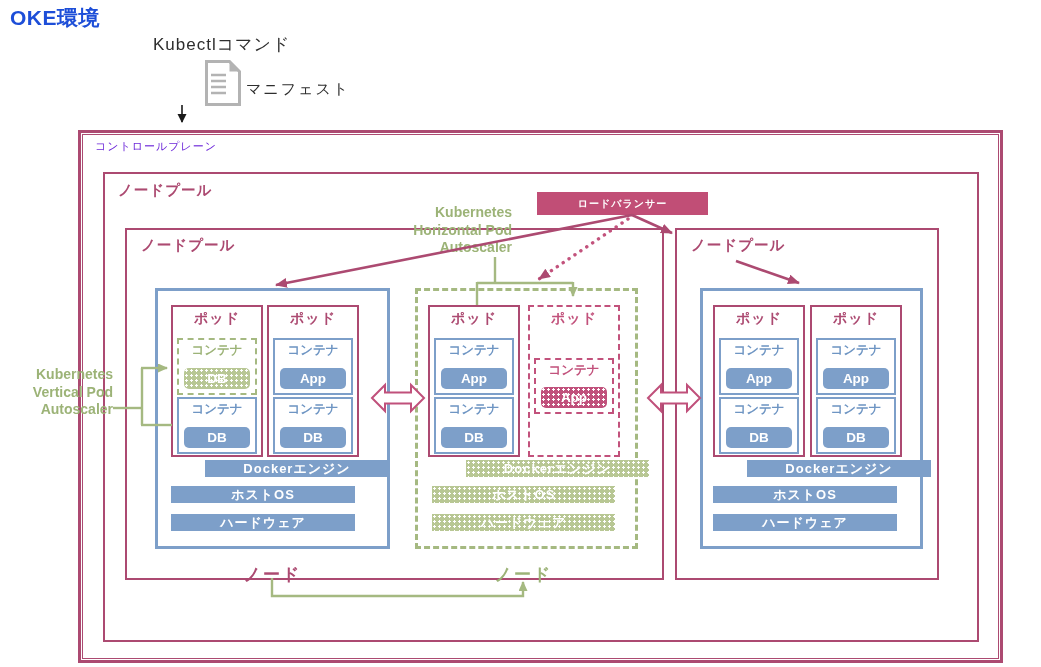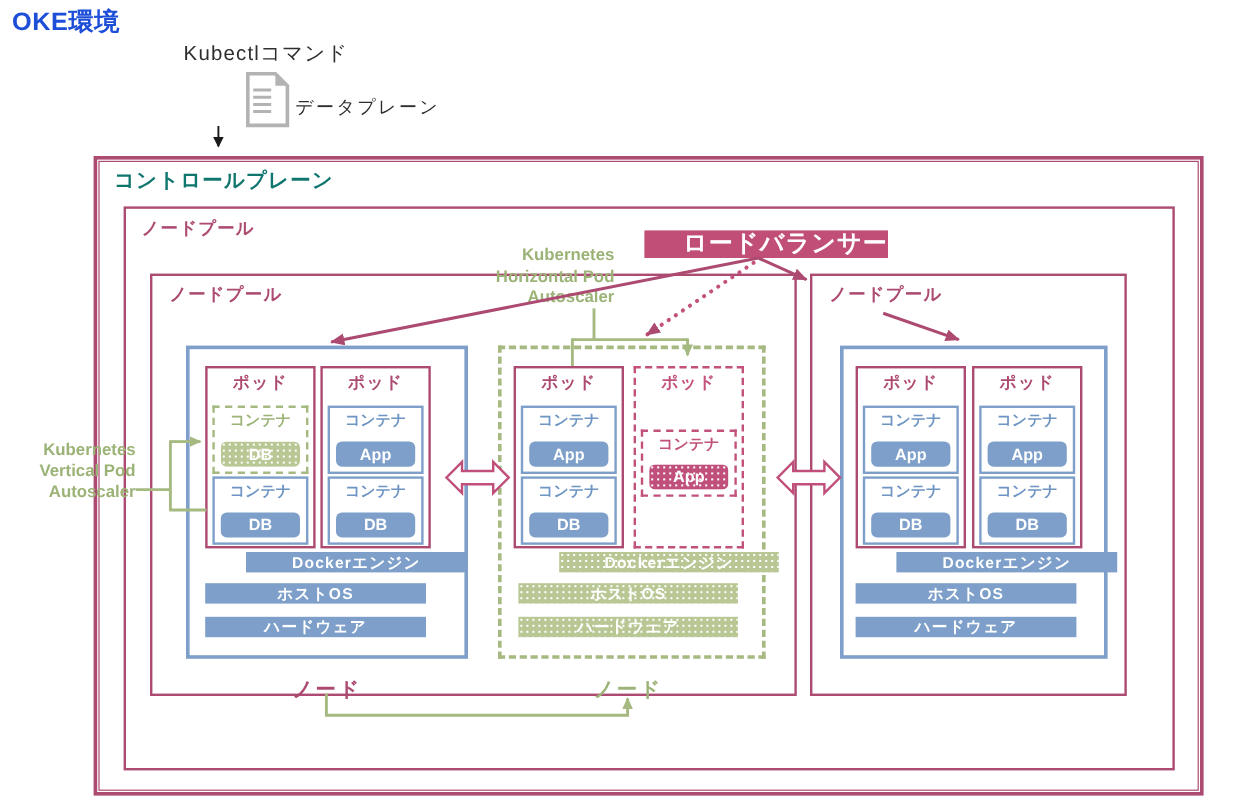--- a/index.html
+++ b/index.html
@@ -8,29 +8,29 @@
 
   
   .title{position:absolute;left:10px;top:4px;font-size:21px;font-weight:bold;color:#1d4ed8;letter-spacing:.5px;}
   .kubectl{position:absolute;left:153px;top:33px;font-size:17px;color:#2e2e2e;letter-spacing:1px;}
   .manifest-icon{position:absolute;left:204px;top:59px;}
   .manifest-label{position:absolute;left:246px;top:80px;font-size:15px;color:#2e2e2e;letter-spacing:2px;}
 
   
   .cp{position:absolute;left:78px;top:130px;width:919px;height:527px;border:3px solid #ac4a71;}
   .cp::before{content:"";position:absolute;inset:1px;border:1.5px solid #ac4a71;pointer-events:none;}
-  .cp-label{position:absolute;left:14px;top:6px;font-size:17px;font-weight:bold;color:#0f766e;letter-spacing:1px;}
+  .cp-label{position:absolute;left:14px;top:6px;font-size:11px;font-weight:normal;color:#6d28d9;letter-spacing:1px;}
   .dp{position:absolute;left:103px;top:172px;width:872px;height:466px;border:2px solid #ac4a71;}
   .dp-label{position:absolute;left:13px;top:7px;font-size:14.5px;font-weight:bold;color:#ac4a71;letter-spacing:1px;}
   .pool{position:absolute;border:2px solid #ac4a71;}
   .pool-left{left:125px;top:228px;width:535px;height:348px;}
   .pool-right{left:675px;top:228px;width:260px;height:348px;}
   .pool-label{position:absolute;left:14px;top:6px;font-size:14.5px;font-weight:bold;color:#ac4a71;letter-spacing:1px;}
   .lb{position:absolute;left:537px;top:192px;width:171px;height:23px;background:#c14e76;
-     color:#fff;font-size:20px;font-weight:bold;text-align:center;line-height:23px;letter-spacing:1px;padding-left:32px;}
+     color:#fff;font-size:10px;font-weight:bold;text-align:center;line-height:23px;letter-spacing:1px;}
 
   
   .hpa{position:absolute;left:372px;top:204px;width:140px;text-align:right;
        font-size:14px;font-weight:bold;color:#9cb377;line-height:17.5px;}
   .vpa{position:absolute;left:0px;top:366px;width:113px;text-align:right;
        font-size:14px;font-weight:bold;color:#9cb377;line-height:17.5px;}
   .ca-label{position:absolute;left:280px;top:601px;width:240px;text-align:center;
        font-size:14.5px;font-weight:bold;color:#9cb377;}
 
   
@@ -82,21 +82,21 @@
   <div class="kubectl">Kubectlコマンド</div>
 
   <svg class="manifest-icon" width="38" height="48" viewBox="0 0 38 48">
     <path d="M2.5,2.5 h23 l10,10 v33 h-33 z" fill="#ffffff" stroke="#b3b3b3" stroke-width="3"></path>
     <path d="M25.5,2.5 l10,10 h-10 z" fill="#b3b3b3"></path>
     <line x1="7" y1="16" x2="22" y2="16" stroke="#b3b3b3" stroke-width="2.5"></line>
     <line x1="7" y1="22" x2="22" y2="22" stroke="#b3b3b3" stroke-width="2.5"></line>
     <line x1="7" y1="28" x2="22" y2="28" stroke="#b3b3b3" stroke-width="2.5"></line>
     <line x1="7" y1="34" x2="22" y2="34" stroke="#b3b3b3" stroke-width="2.5"></line>
   </svg>
-  <div class="manifest-label">データプレーン</div>
+  <div class="manifest-label">マニフェスト</div>
 
   <div class="cp">
     <div class="cp-label">コントロールプレーン</div>
   </div>
 
   <div class="dp">
     <div class="dp-label">ノードプール</div>
   </div>
 
   <div class="pool pool-left">

